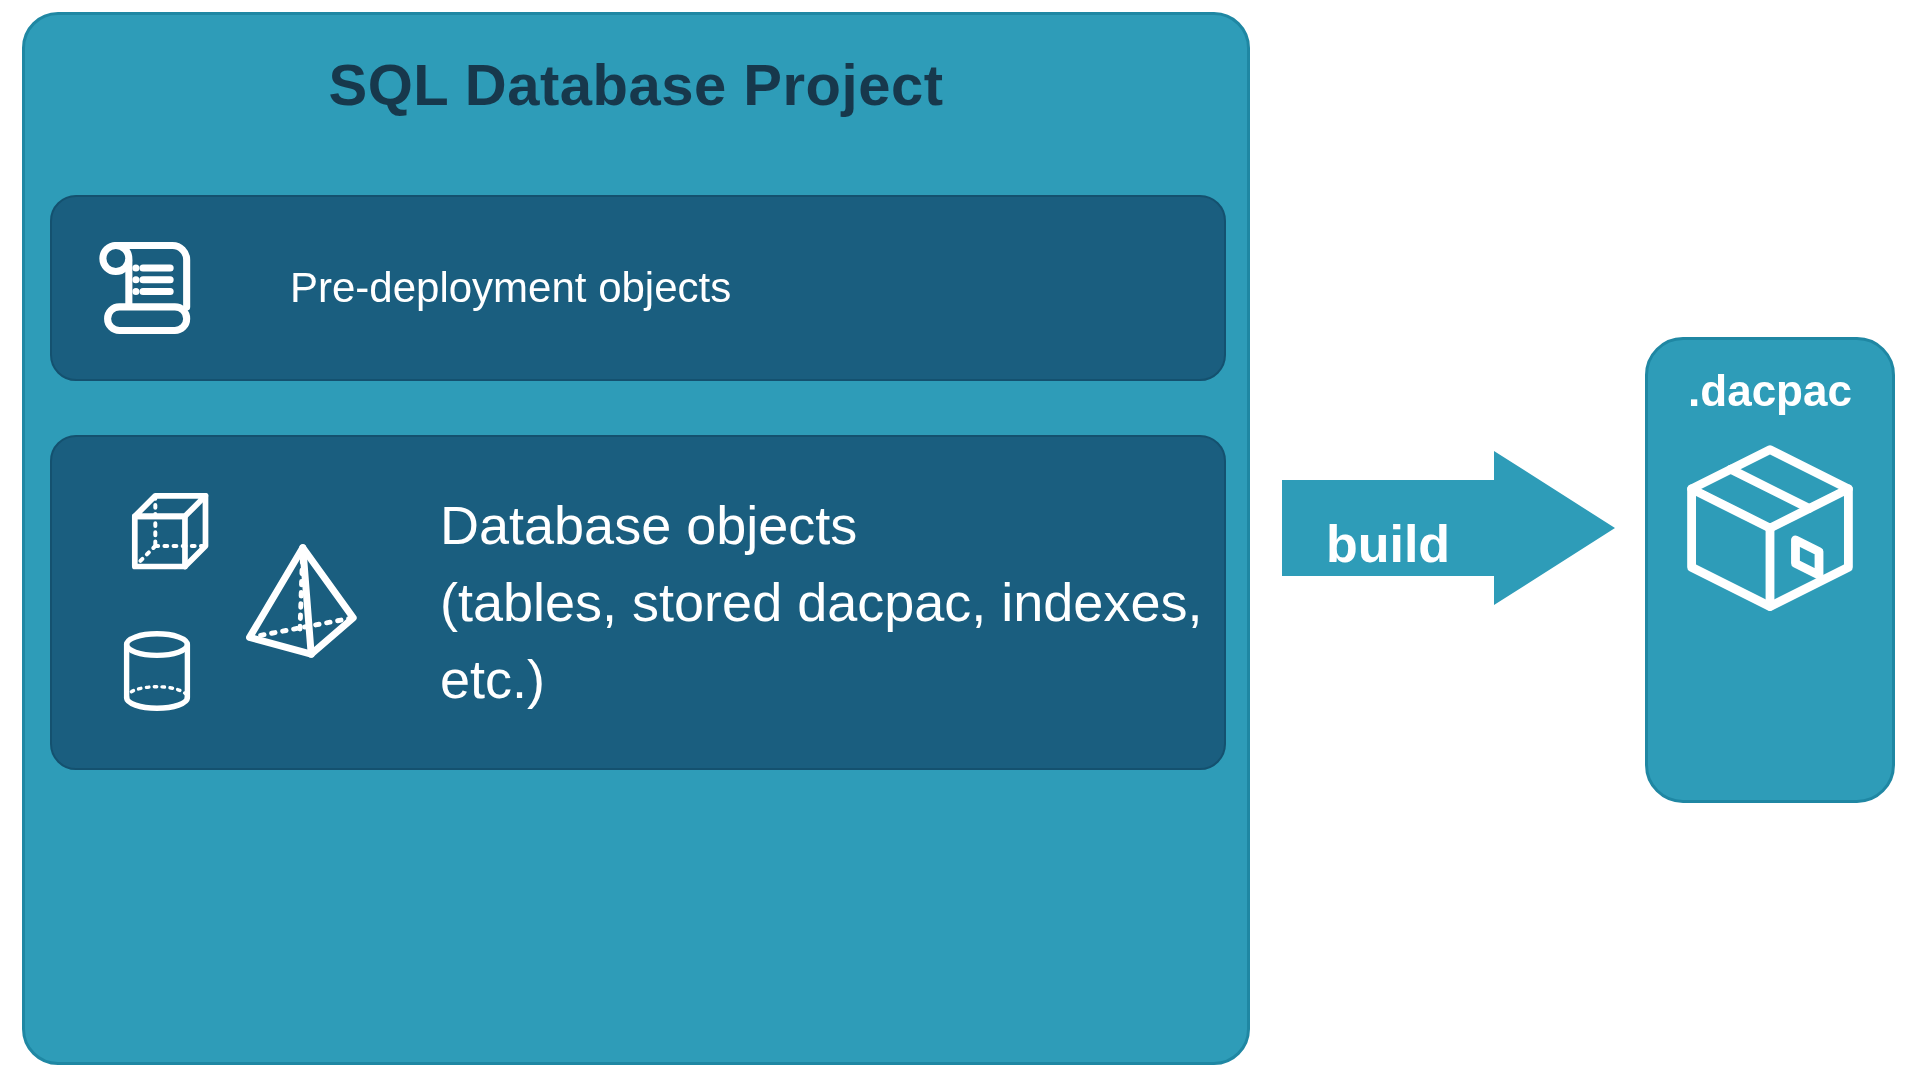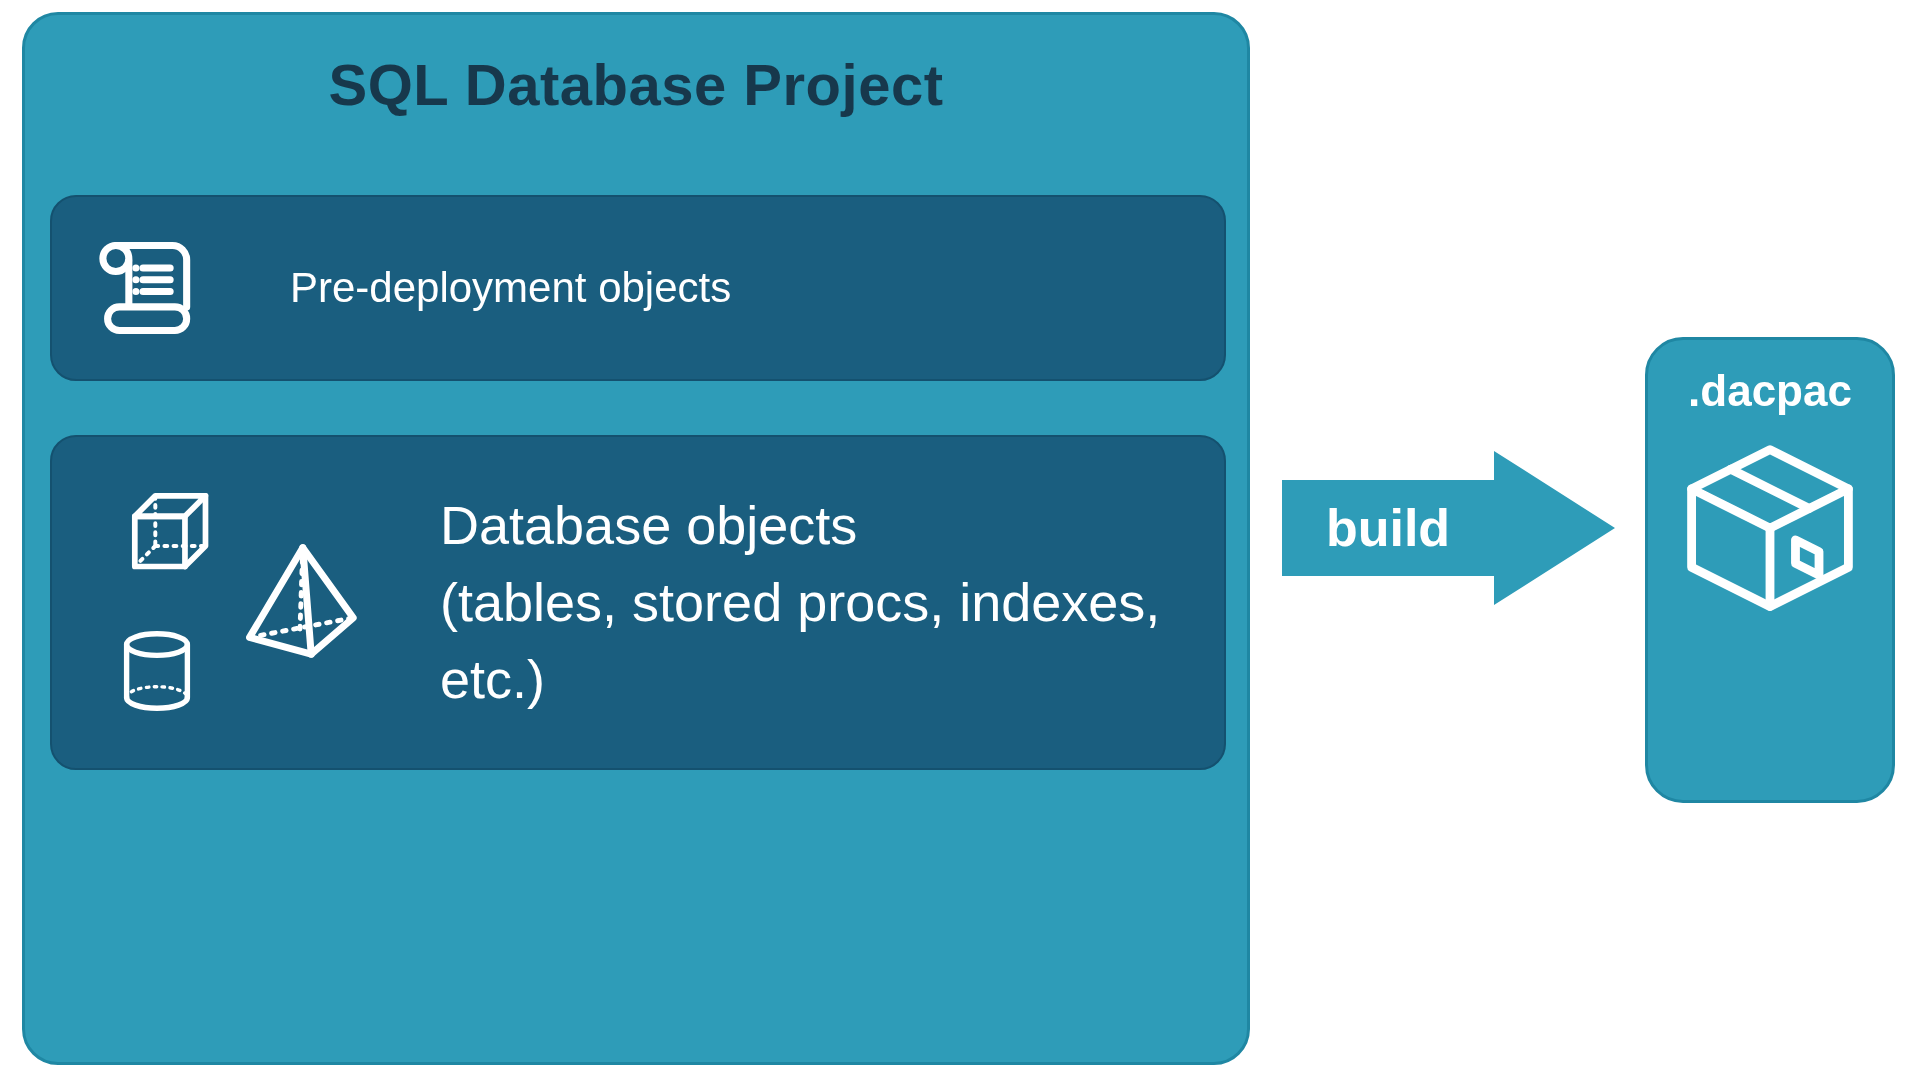--- a/index.html
+++ b/index.html
@@ -82,21 +82,21 @@
     color:var(--text);
   }
   .build-arrow-wrap{
     position:absolute;
     left:1282px;top:448px;
     width:336px;height:160px;
   }
   .build-arrow-wrap svg{display:block;width:100%;height:100%;}
   .arrow-label{
     position:absolute;
-    left:0;top:32px;
+    left:0;top:48px;
     width:212px;height:96px;
     display:flex;align-items:center;justify-content:center;
     color:var(--text);
     font-size:52px;
     font-weight:700;
   }
   .dacpac-box{
     position:absolute;
     left:1645px;top:321px;
     width:250px;height:466px;
@@ -171,21 +171,21 @@
           <g fill="none" stroke="#fff" stroke-width="5.5" stroke-linecap="round">
             <ellipse cx="50" cy="22" rx="31" ry="11"></ellipse>
             <path d="M19 22 V76 M81 22 V76"></path>
             <path d="M19 76 a31 11 0 0 0 62 0"></path>
             <path d="M19 76 a31 11 0 0 1 62 0" stroke-dasharray="2.5 5.5" stroke-width="3.5"></path>
           </g>
         </svg>
       </span>
       <span class="objects-label">
         <div>Database objects</div>
-        <div>(tables, stored procs, indexes, etc.)</div>
+        <div>(tables, stored dacpac, indexes, etc.)</div>
       </span>
     </div>
 
   </div>
 
   <div class="build-arrow-wrap">
     <svg viewBox="0 0 336 160" aria-hidden="true">
       <polygon points="0,32 212,32 212,3 333,80 212,157 212,128 0,128" fill="#2E9CB8"></polygon>
     </svg>
     <div class="arrow-label">build</div>

